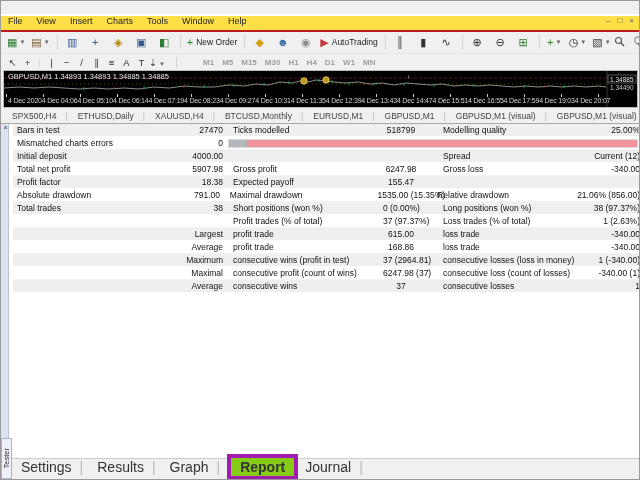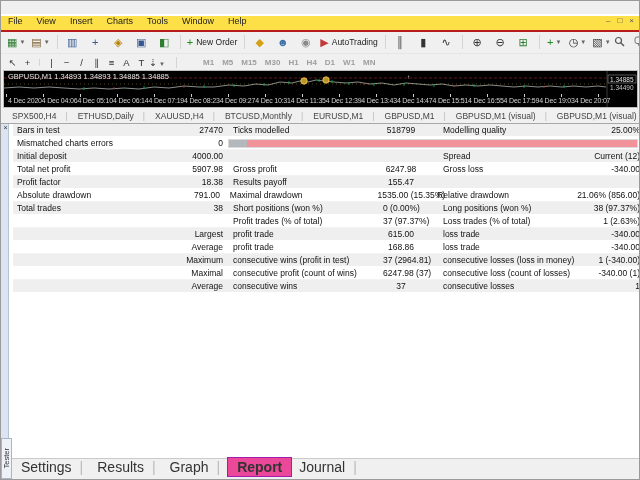--- a/index.html
+++ b/index.html
@@ -59,21 +59,21 @@
   .c3l{width:142px}
   .c3v{flex:1;text-align:right;padding-right:5px}
   .progress-wrap{position:absolute;left:227px;top:138px;width:410px;height:9px;display:flex;z-index:2;border:1px solid #d8d8d8;box-sizing:border-box}
   .progress-lead{width:18px;height:100%}
   .progress-fill{flex:1;height:100%}
   
   .bottom-bar{position:absolute;left:0;top:457px;width:640px;height:23px;background:#f0f0f0;border-top:1px solid #cacaca;box-sizing:border-box}
   .bottom-tabs{position:absolute;left:13px;top:459px;display:flex;align-items:center;height:14px}
   .btab{font-size:14px;color:#333;padding:1px 7px;white-space:nowrap}
   .btab:not(.active)::after{content:"|";color:#b9b9b9;margin-left:8px}
-  .btab.active{background:#ec4899;border:1px solid #a21caf;font-weight:bold;padding:1px 9px}
+  .btab.active{background:#84cc16;border:4px solid #a21caf;font-weight:bold;padding:1px 9px}
   .tester-vtab{position:absolute;left:0;top:437px;width:11px;height:41px;background:#eef2f8;border:1px solid #a9b4c4;box-sizing:border-box;display:flex;align-items:center;justify-content:center;z-index:4}
   .tester-vtab span{writing-mode:vertical-rl;transform:rotate(180deg);font-size:7.5px;color:#333}
 </style>
 </head>
 <body>
 
 <div class="titlebar">
   <svg class="app-icon" viewBox="0 0 10 10">
     <rect x="1" y="3" width="2" height="5" fill="#2f6db5"></rect>
     <rect x="4" y="1" width="2" height="7" fill="#e0b430"></rect>
@@ -444,21 +444,21 @@
     <span class="c2v">6247.98</span>
     <span class="gap2"></span>
     <span class="c3l">Gross loss</span>
     <span class="c3v">-340.00</span>
   </div>
 
   <div class="rrow">
     <span class="c1l">Profit factor</span>
     <span class="c1v">18.38</span>
     <span class="gap1"></span>
-    <span class="c2l">Results payoff</span>
+    <span class="c2l">Expected payoff</span>
     <span class="c2v">155.47</span>
     <span class="gap2"></span>
     <span class="c3l"></span>
     <span class="c3v"></span>
   </div>
 
   <div class="rrow">
     <span class="c1l">Absolute drawdown</span>
     <span class="c1v">791.00</span>
     <span class="gap1"></span>

